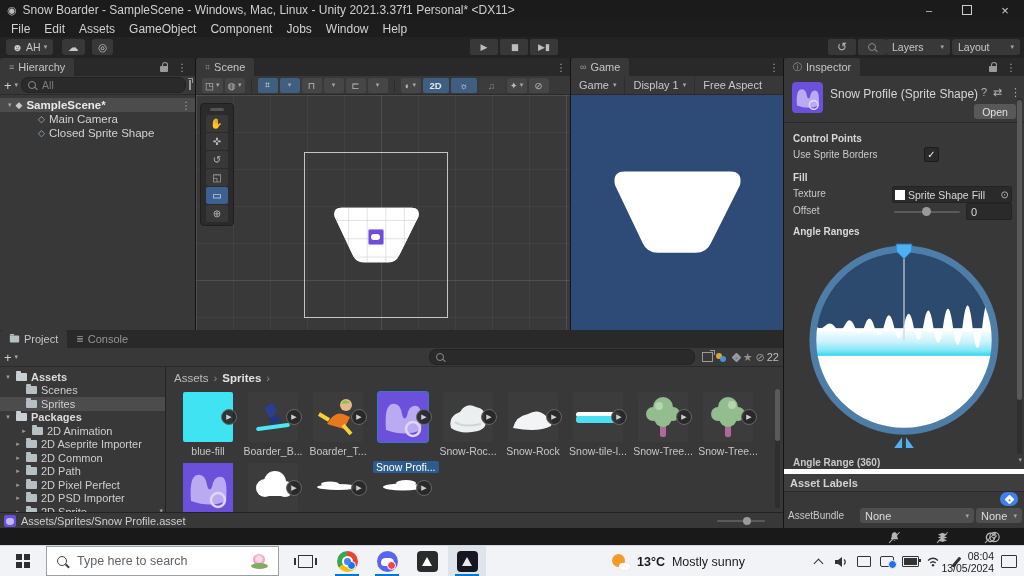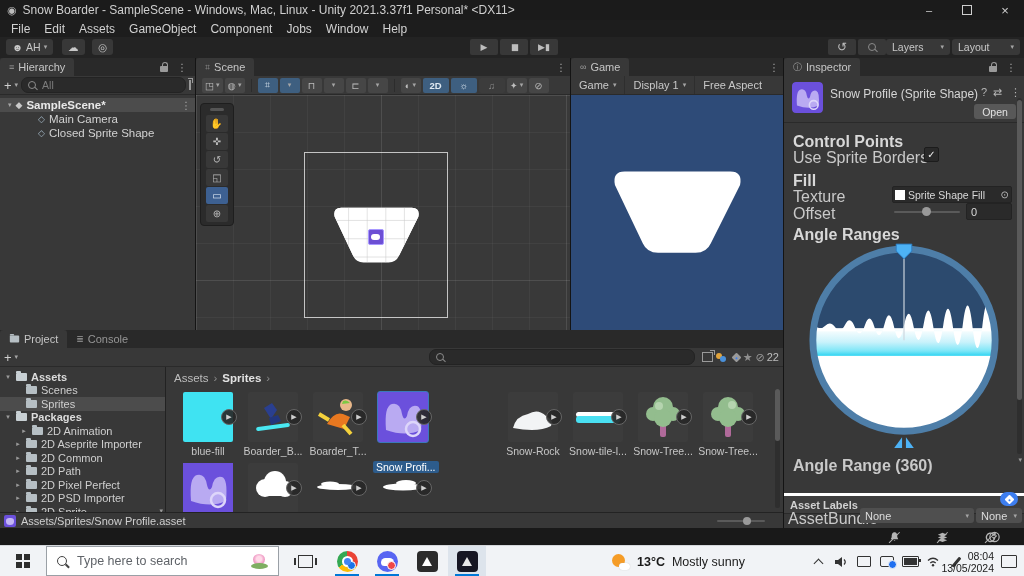--- a/index.html
+++ b/index.html
@@ -64,29 +64,29 @@
   .palbtn.active{background:#3d6091;color:#e8f0fa;}
   .camrect{position:absolute;border:1px solid rgba(255,255,255,0.7);}
 
   
   .gview{position:absolute;left:0;right:0;top:37px;bottom:0;background:#2e4b78;overflow:hidden;}
   .gdd{display:flex;align-items:center;gap:4px;padding:0 8px;color:#c9c9c9;font-size:11px;height:100%;border-right:1px solid #2e2e2e;}
 
   
   .ihdr{position:absolute;left:0;right:0;top:18px;height:46px;border-bottom:1px solid #2a2a2a;}
   .openbtn{position:absolute;right:8px;top:28px;width:42px;height:15px;background:#585858;border-radius:3px;display:flex;align-items:center;justify-content:center;color:#e2e2e2;font-size:10.5px;}
-  .ilabel{position:absolute;left:9px;color:#c9c9c9;font-size:16px;}
+  .ilabel{position:absolute;left:9px;color:#c9c9c9;font-size:10px;}
   .ibold{font-weight:bold;color:#d8d8d8;}
   .cb{position:absolute;width:13px;height:13px;background:#2a2a2a;border:1px solid #1c1c1c;border-radius:2px;display:flex;align-items:center;justify-content:center;color:#ededed;font-size:10px;}
   .objfield{position:absolute;height:15px;background:#2a2a2a;border:1px solid #232323;border-radius:2px;display:flex;align-items:center;gap:3px;padding:0 2px;}
   .swatch{width:10px;height:10px;background:#fff;flex:none;}
   .valfield{position:absolute;height:15px;background:#2a2a2a;border:1px solid #232323;border-radius:2px;display:flex;align-items:center;padding:0 4px;color:#d8d8d8;}
   .sldtrack{position:absolute;height:2px;background:#5a5a5a;border-radius:1px;}
   .sldknob{position:absolute;width:9px;height:9px;border-radius:50%;background:#999;}
-  .sechdr{position:absolute;left:0;right:0;height:17px;background:#3e3e3e;border-top:3px solid #ffffff;border-bottom:1px solid #2a2a2a;display:flex;align-items:center;padding-left:6px;font-weight:bold;color:#d2d2d2;margin-top:24px;}
+  .sechdr{position:absolute;left:0;right:0;height:17px;background:#3e3e3e;border-top:5px solid #ffffff;border-bottom:1px solid #2a2a2a;display:flex;align-items:center;padding-left:6px;font-weight:bold;color:#d2d2d2;}
   .tagbtn{position:absolute;width:18px;height:14px;background:#3d7ef0;border-radius:7px;display:flex;align-items:center;justify-content:center;}
   .tagshape{width:7px;height:7px;background:#fff;border-radius:1px;transform:rotate(45deg);position:relative;}
   .tagshape::after{content:'';position:absolute;left:2.5px;top:2.5px;width:2px;height:2px;border-radius:50%;background:#3d7ef0;}
   .dd{position:absolute;height:15px;background:#4f4f4f;border-radius:3px;display:flex;align-items:center;justify-content:space-between;padding:0 5px;color:#dcdcdc;}
   .vscroll{position:absolute;width:5px;background:#2e2e2e;border-radius:3px;}
   .vthumb{position:absolute;width:5px;background:#5a5a5a;border-radius:3px;}
 
   
   .trow{position:absolute;left:0;width:165px;height:13.5px;display:flex;align-items:center;gap:4px;font-size:11px;color:#cfcfcf;box-sizing:border-box;}
   .trow .tarrow{width:8px;font-size:7px;color:#9a9a9a;text-align:center;flex:none;}
@@ -597,20 +597,30 @@
         <div class="thumb selthumb">
           <svg width="50" height="50" viewBox="0 0 50 50">
               <rect width="50" height="50" fill="#6b50dc"></rect>
               <path d="M8 38 Q6 14 14 12 Q22 10 24 22 Q26 30 29 24 Q31 12 39 14 Q45 16 43 38 Q28 45 8 38 Z" fill="#b9aaf2"></path>
               <circle cx="35" cy="37" r="7" fill="none" stroke="#ddd6fa" stroke-width="2.5"></circle>
             </svg>
           <div class="badge">▶</div>
         </div>
         <span class="clabel sel">Snow Profi...</span>
       </div>
+      <div class="cell" style="left:272px;top:25px">
+        <div class="thumb">
+          <svg width="50" height="50" viewBox="0 0 50 50">
+              <path d="M8 36 Q5 24 17 20 Q23 10 33 15 Q44 17 41 27 Q46 35 35 39 Q18 43 8 36 Z" fill="#eceff0"></path>
+              <path d="M12 30 q8 6 26 2" stroke="#cfd4d6" stroke-width="2" fill="none"></path>
+            </svg>
+          <div class="badge">▶</div>
+        </div>
+        <div class="clabel">Snow-Roc...</div>
+      </div>
       <div class="cell" style="left:337px;top:25px">
         <div class="thumb">
           <svg width="50" height="50" viewBox="0 0 50 50">
               <path d="M5 36 Q8 24 20 22 Q30 16 38 24 Q46 28 43 34 Q30 41 5 36 Z" fill="#f2f4f5"></path>
             </svg>
           <div class="badge">▶</div>
         </div>
         <div class="clabel">Snow-Rock</div>
       </div>
       <div class="cell" style="left:402px;top:25px">

